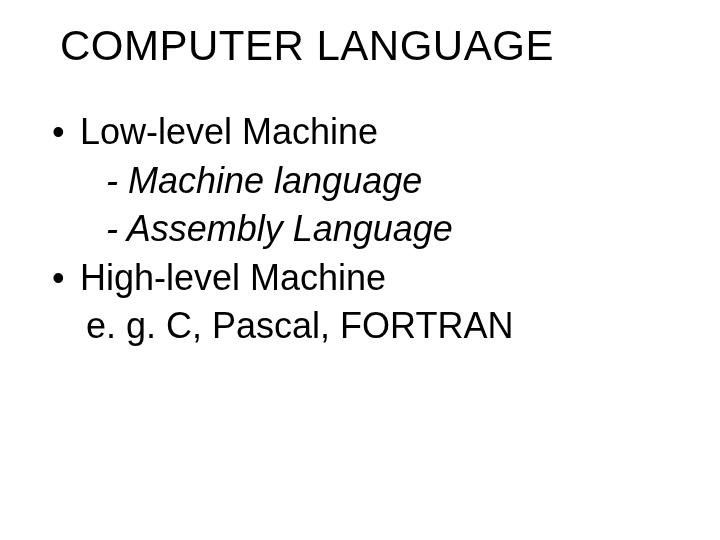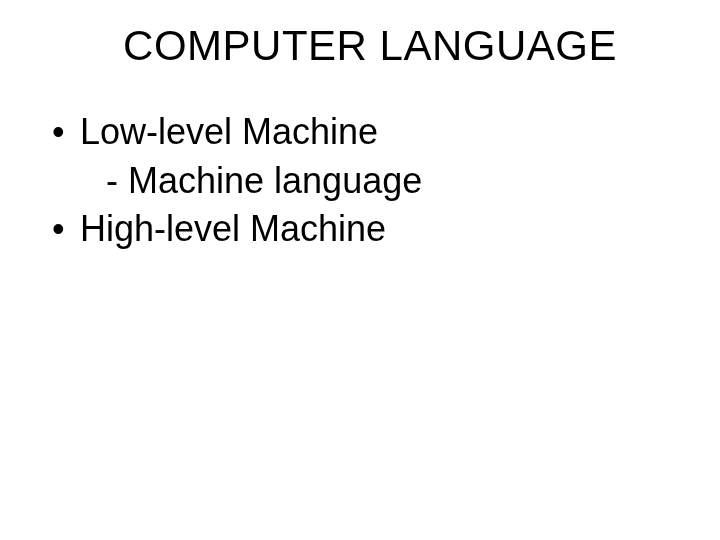--- a/index.html
+++ b/index.html
@@ -16,21 +16,21 @@
       overflow: hidden;
     }
     .slide {
       width: 100%;
       height: 100%;
       padding: 22px 40px 40px 40px;
     }
     .title {
       font-size: 42px;
       font-weight: normal;
-      text-align: center;
+      text-align: left;
       margin-bottom: 38px;
       letter-spacing: 0.5px;
       padding-left: 20px;
     }
     .content {
       font-size: 36px;
       line-height: 1.35;
       padding-left: 10px;
     }
     .bullet-line {
@@ -41,34 +41,37 @@
       width: 30px;
       flex-shrink: 0;
       text-align: left;
       padding-left: 2px;
     }
     .bullet-text {
       flex: 1;
     }
     .sub-line {
       padding-left: 56px;
+      font-style: italic;
     }
     .eg-line {
       padding-left: 36px;
     }
   </style>
 </head>
 <body>
 
 <div class="slide">
   <h1 class="title">COMPUTER LANGUAGE</h1>
   <div class="content">
     <div class="bullet-line">
       <span class="bullet">•</span>
       <span class="bullet-text">Low-level Machine</span>
     </div>
     <div class="sub-line">- Machine language</div>
+    <div class="sub-line">- Assembly Language</div>
     <div class="bullet-line">
       <span class="bullet">•</span>
       <span class="bullet-text">High-level Machine</span>
     </div>
+    <div class="eg-line">e. g. C, Pascal, FORTRAN</div>
   </div>
 </div>
 
 </body></html>

